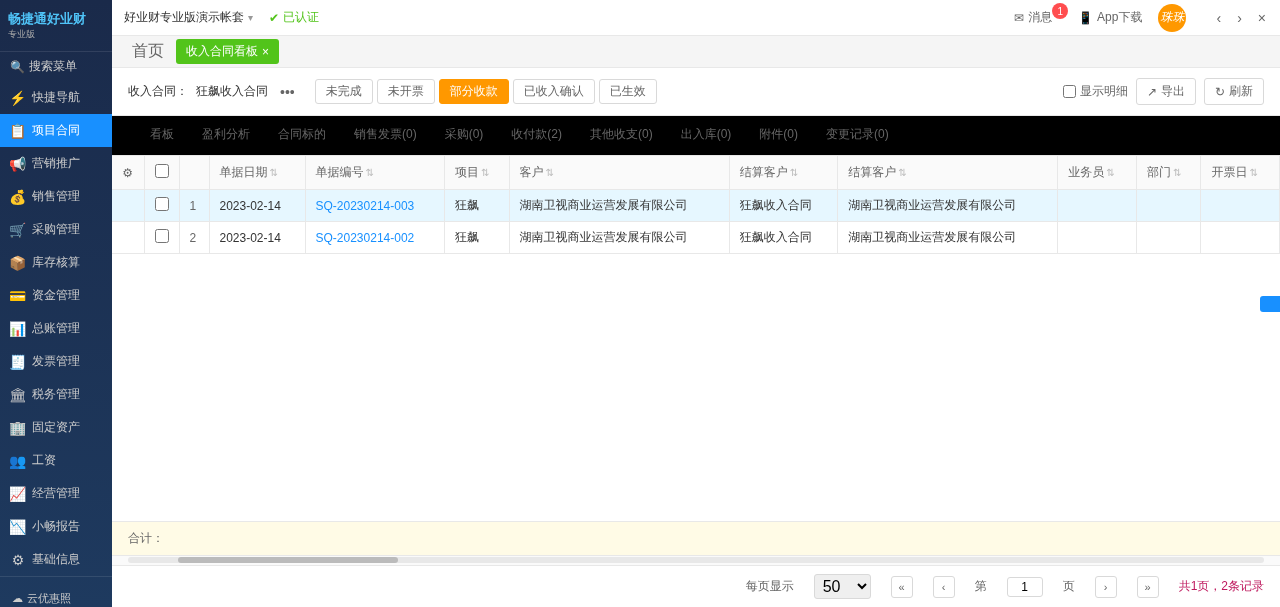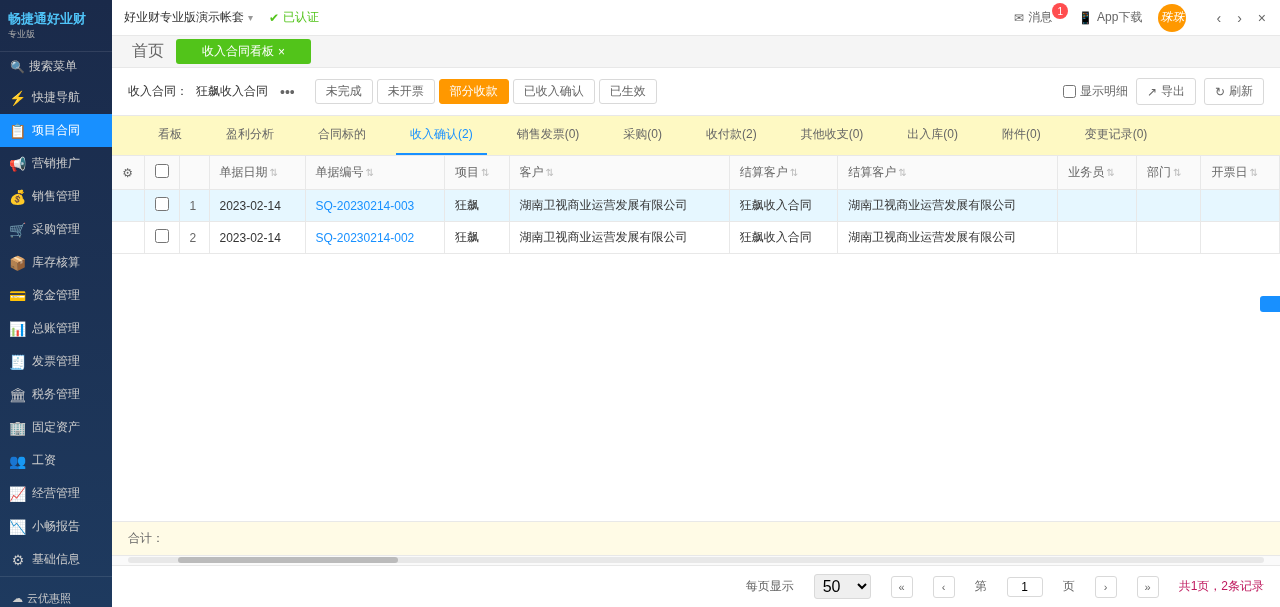--- a/index.html
+++ b/index.html
@@ -27,35 +27,35 @@
     .topbar-right { margin-left: auto; display: flex; align-items: center; gap: 16px; }
     .topbar-icon-group { display: flex; align-items: center; gap: 4px; cursor: pointer; color: #666; font-size: 12px; position: relative; }
     .badge { background: #ff4d4f; color: #fff; border-radius: 50%; width: 16px; height: 16px; font-size: 10px; display: flex; align-items: center; justify-content: center; position: absolute; top: -6px; right: -6px; }
     .topbar-avatar { width: 28px; height: 28px; border-radius: 50%; background: #ff9800; display: flex; align-items: center; justify-content: center; color: #fff; font-size: 12px; font-style: italic; }
     .topbar-nav { display: flex; align-items: center; gap: 12px; margin-left: 12px; }
     .topbar-nav-btn { background: none; border: none; cursor: pointer; font-size: 14px; color: #666; padding: 2px; }
 
     
     .tabbar { height: 32px; background: #f5f5f5; display: flex; align-items: center; padding: 0 12px; border-bottom: 1px solid #e8e8e8; gap: 4px; }
     .tabbar-home { color: #666; font-size: 16px; cursor: pointer; padding: 4px 8px; }
-    .tabbar-tab { display: flex; align-items: center; gap: 4px; background: #52c41a; color: #fff; font-size: 12px; padding: 4px 26px; border-radius: 3px; cursor: pointer; }
+    .tabbar-tab { display: flex; align-items: center; gap: 4px; background: #52c41a; color: #fff; font-size: 12px; padding: 4px 10px; border-radius: 3px; cursor: pointer; }
     .tabbar-tab .close-btn { font-size: 12px; cursor: pointer; }
 
     
     .contract-header { background: #fff; padding: 10px 16px; display: flex; align-items: center; gap: 8px; border-bottom: 1px solid #e8e8e8; }
     .contract-more { color: #666; cursor: pointer; font-size: 14px; padding: 0 4px; }
     .contract-status-btns { display: flex; gap: 4px; margin-left: 8px; }
     .status-btn { padding: 3px 10px; border-radius: 3px; font-size: 12px; border: 1px solid #d9d9d9; cursor: pointer; background: #fff; color: #666; }
     .status-btn.active { background: #ff9800; color: #fff; border-color: #ff9800; }
     .contract-actions { margin-left: auto; display: flex; gap: 8px; align-items: center; }
     .action-btn { display: flex; align-items: center; gap: 4px; padding: 4px 10px; border: 1px solid #d9d9d9; border-radius: 3px; background: #fff; cursor: pointer; font-size: 12px; color: #666; }
     .show-detail-cb { display: flex; align-items: center; gap: 4px; font-size: 12px; color: #666; }
 
     
-    .subtabs { background: #fef9c3; padding: 0 32px; border-bottom: 1px solid #e8e8e8; display: flex; gap: 16px; }
+    .subtabs { background: #000000; padding: 0 24px; border-bottom: 1px solid #e8e8e8; display: flex; gap: 0; }
     .subtab { padding: 10px 14px; font-size: 12px; color: #666; cursor: pointer; border-bottom: 2px solid transparent; }
     .subtab.active { color: #1890ff; border-bottom-color: #1890ff; }
 
     
     .table-container { flex: 1; background: #fff; margin: 0; overflow: auto; position: relative; }
     table { width: 100%; border-collapse: collapse; font-size: 12px; }
     thead tr { background: #fafafa; }
     thead th { padding: 8px 10px; border-bottom: 1px solid #e8e8e8; border-right: 1px solid #e8e8e8; text-align: left; color: #666; font-weight: normal; white-space: nowrap; }
     tbody tr { border-bottom: 1px solid #e8e8e8; }
     tbody tr.selected { background: #e6f7ff; }
@@ -234,21 +234,20 @@
         <span>↻</span>
         <span>刷新</span>
       </button>
     </div>
   </div>
 
   <div class="subtabs">
     <div class="subtab">看板</div>
     <div class="subtab">盈利分析</div>
     <div class="subtab">合同标的</div>
-    <div class="subtab active">收入确认(2)</div>
     <div class="subtab">销售发票(0)</div>
     <div class="subtab">采购(0)</div>
     <div class="subtab">收付款(2)</div>
     <div class="subtab">其他收支(0)</div>
     <div class="subtab">出入库(0)</div>
     <div class="subtab">附件(0)</div>
     <div class="subtab">变更记录(0)</div>
   </div>
 
   <div class="table-container">

